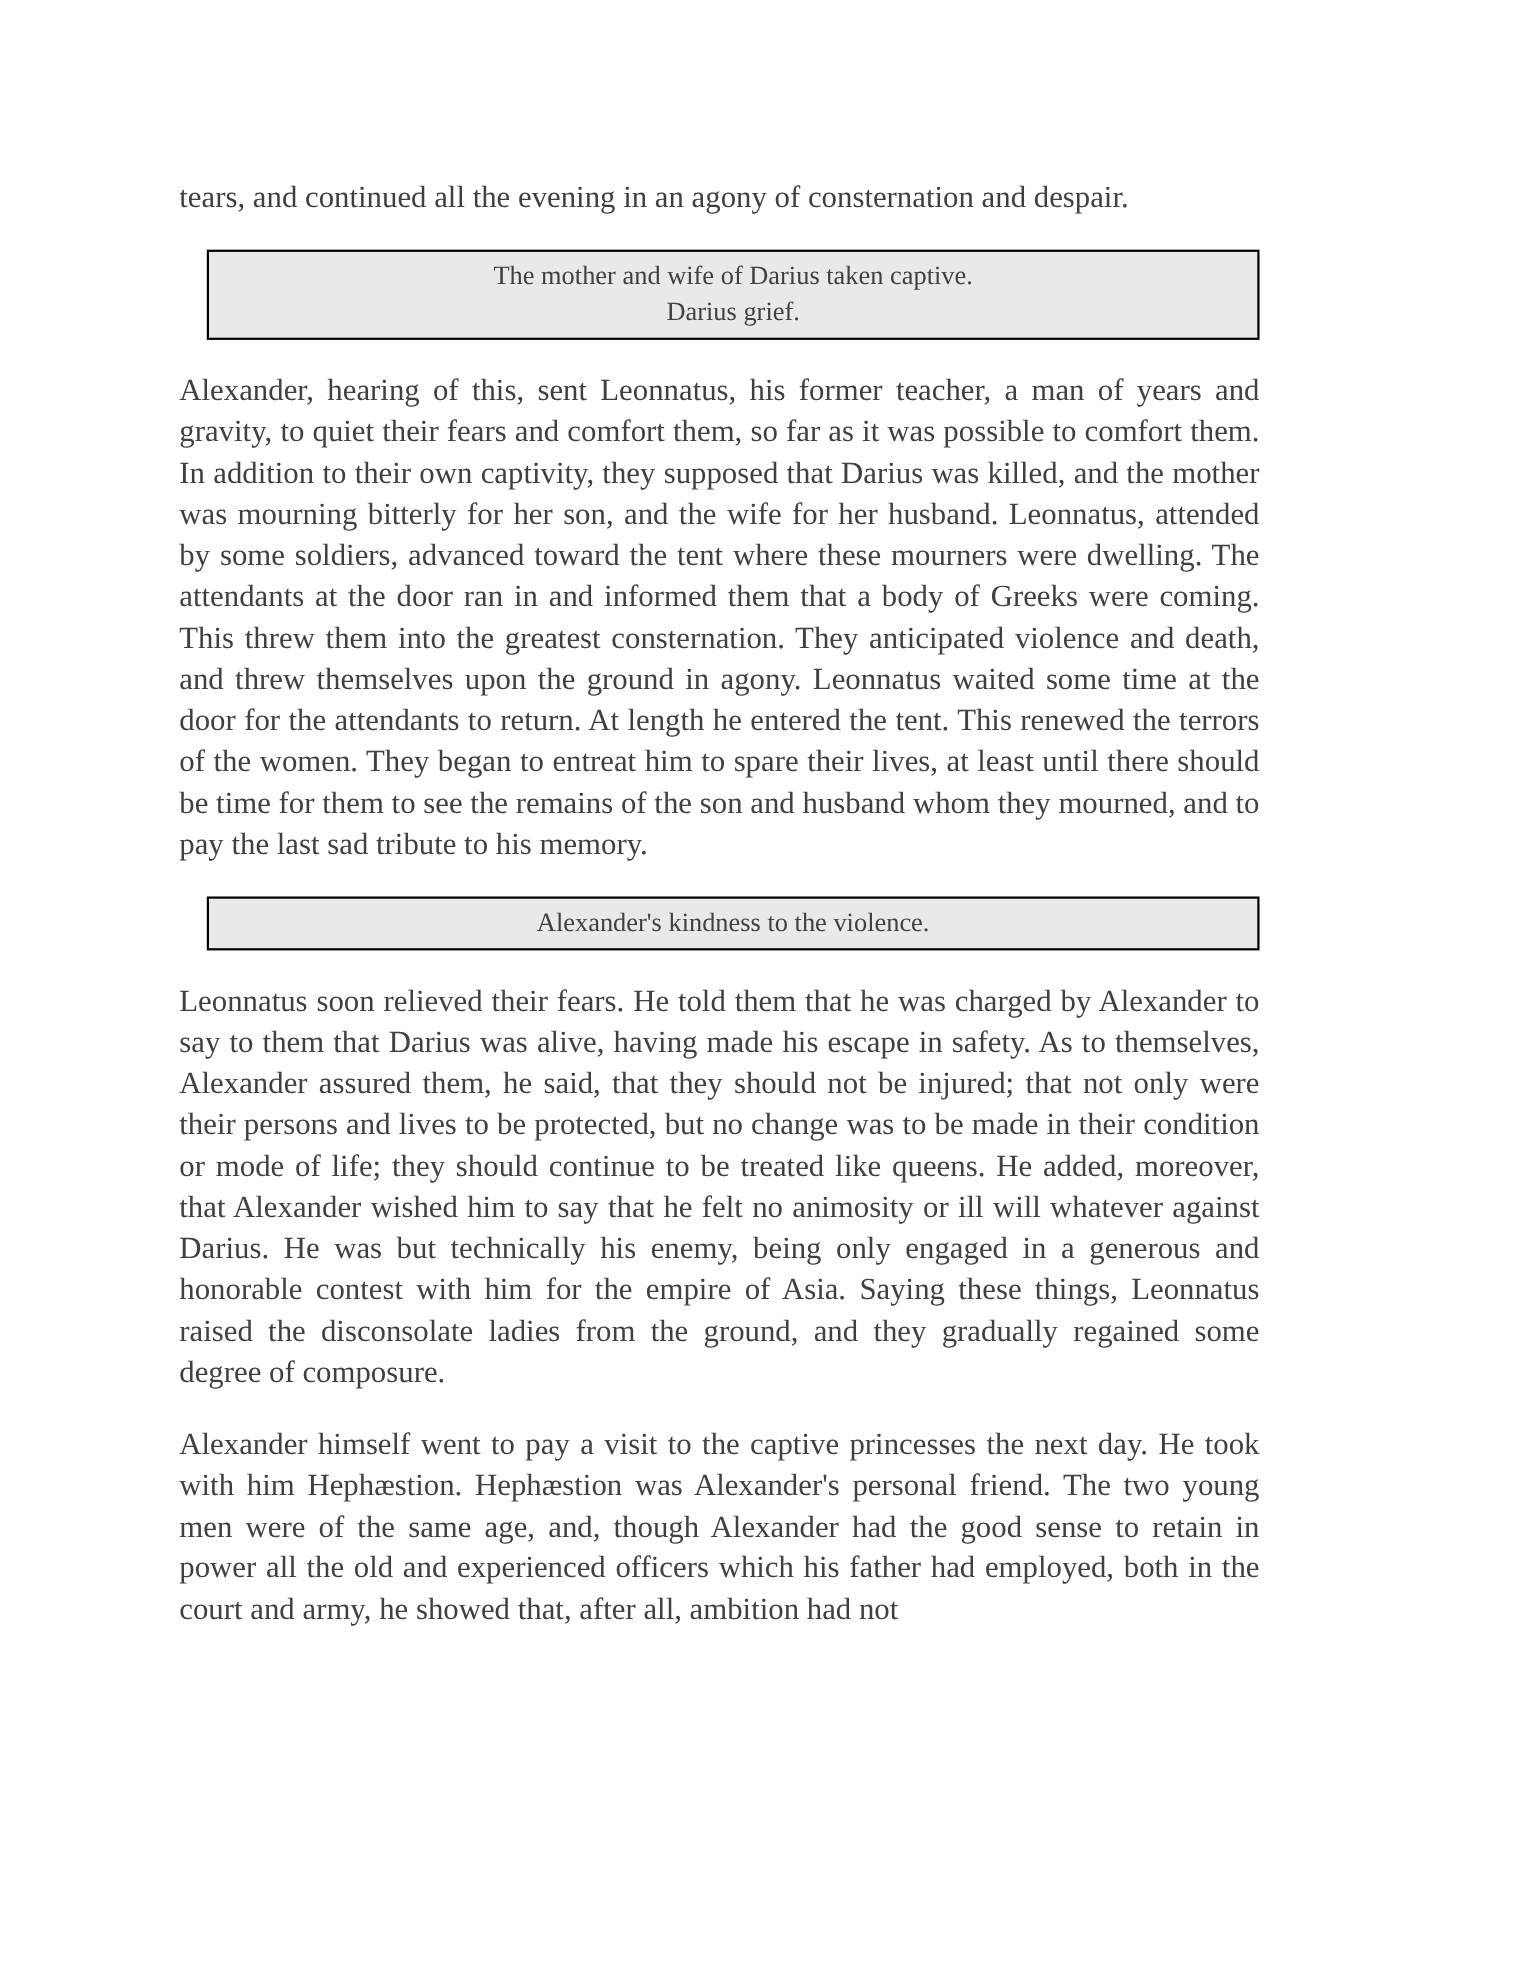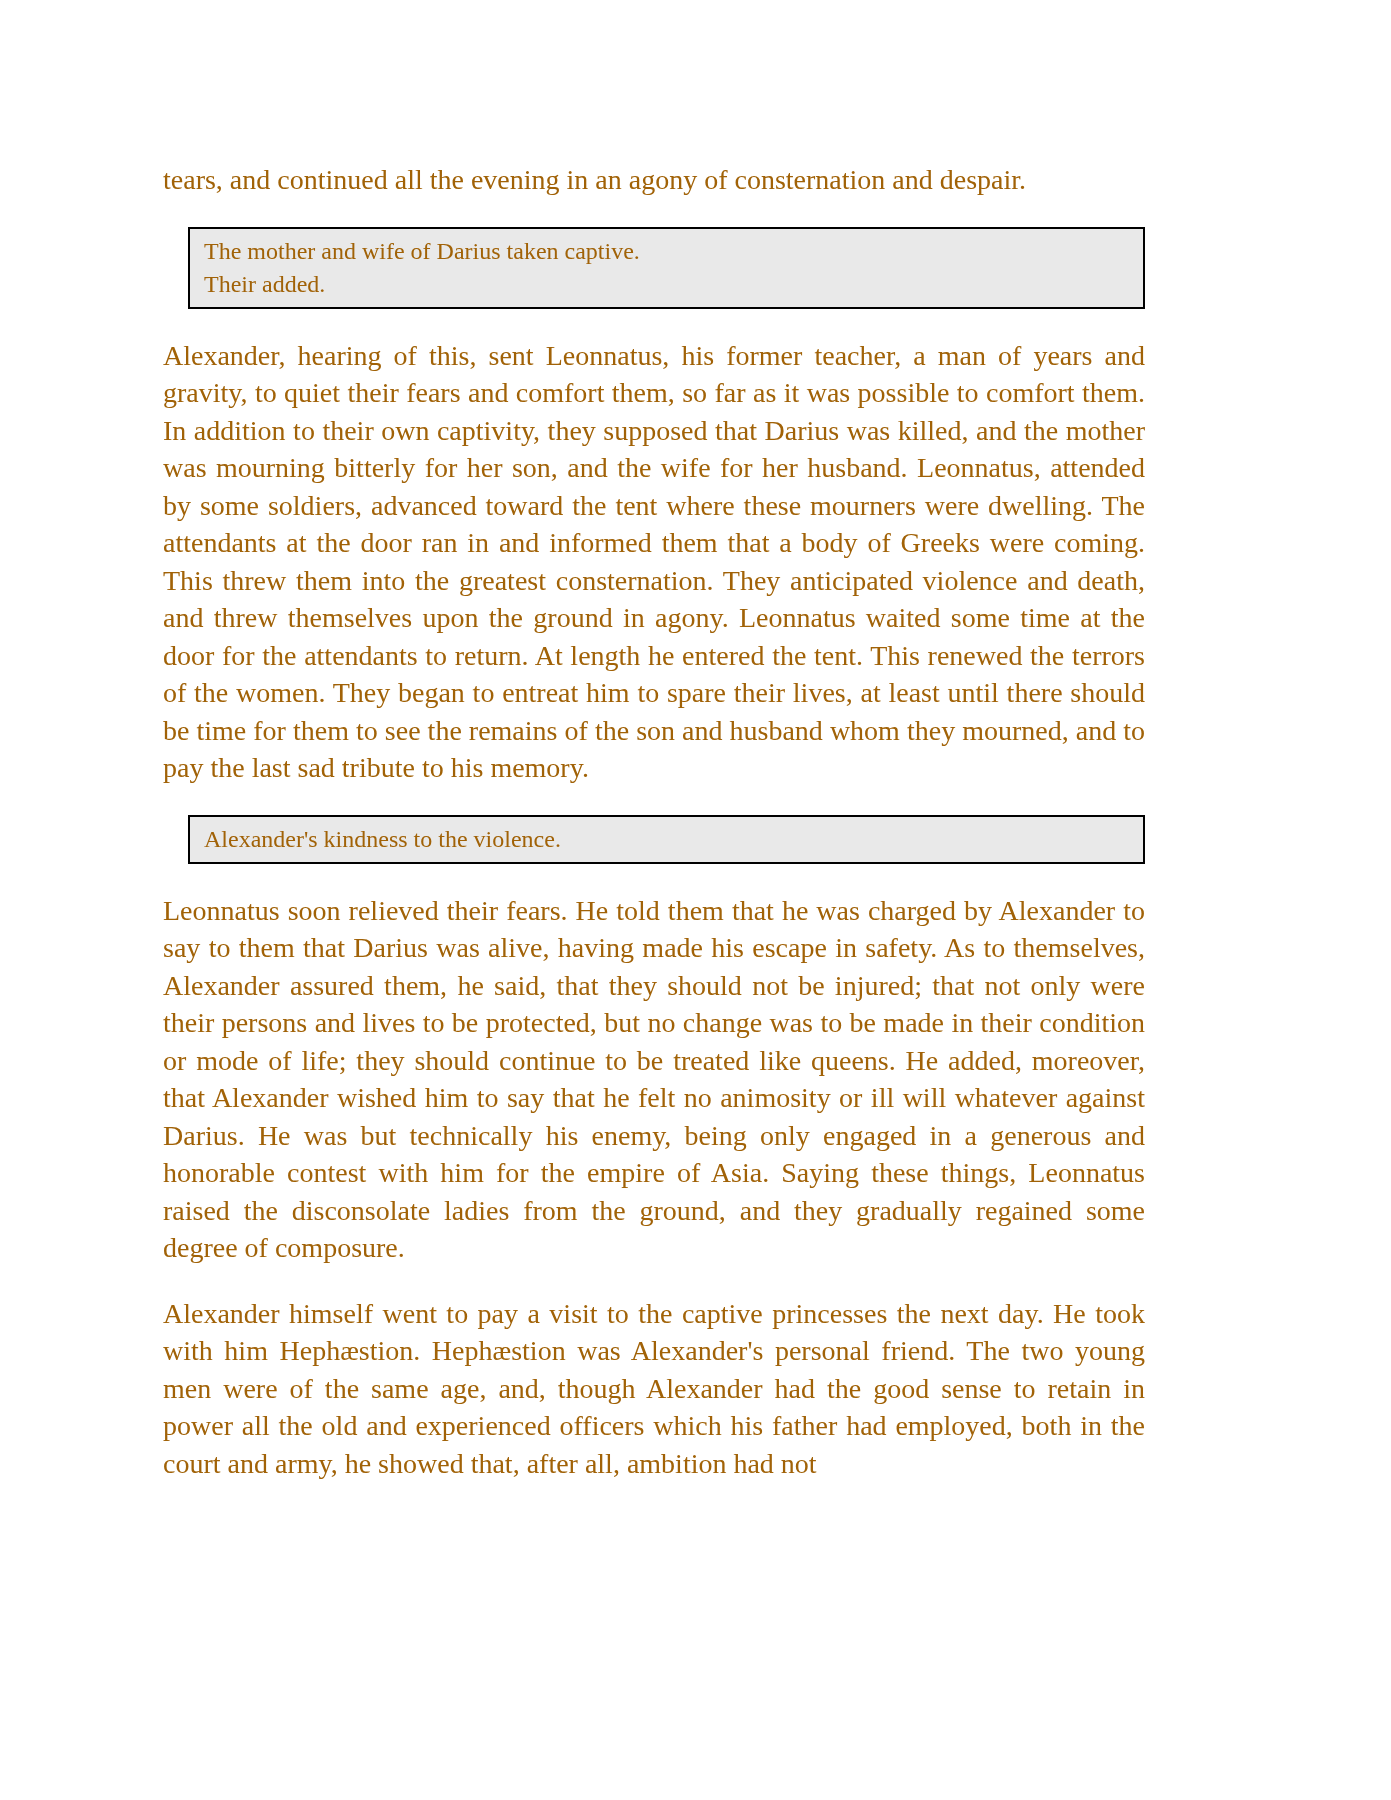--- a/index.html
+++ b/index.html
@@ -4,50 +4,50 @@
 <style>
   html, body { margin: 0; padding: 0; background: #ffffff; }
   .page {
     position: relative;
     width: 1229px;
     height: 1800px;
     background: #ffffff;
     box-sizing: border-box;
     padding: 161px 84px 0 163px;
     font-family: "Liberation Serif", serif;
-    color: #a16207;
+    color: #404040;
     overflow: hidden;
   }
   .body-text {
     font-size: 28px;
     line-height: 37.5px;
     text-align: justify;
     margin: 0 0 28px 0;
   }
   .sidenote {
     background: #e9e9e9;
     border: 2px solid #000000;
     margin: 0 0 28px 25px;
     padding: 6px 14px;
     font-size: 24px;
     line-height: 33px;
-    text-align: left;
+    text-align: center;
   }
   .sidenote-line { display: block; }
 </style>
 </head>
 <body>
 
 <div class="page">
 
   <p class="body-text">tears, and continued all the evening in an agony of consternation and despair.</p>
 
   <div class="sidenote">
     <span class="sidenote-line">The mother and wife of Darius taken captive.</span>
-    <span class="sidenote-line">Their added.</span>
+    <span class="sidenote-line">Darius grief.</span>
   </div>
 
   <p class="body-text">Alexander, hearing of this, sent Leonnatus, his former teacher, a man of years and gravity, to quiet their fears and comfort them, so far as it was possible to comfort them. In addition to their own captivity, they supposed that Darius was killed, and the mother was mourning bitterly for her son, and the wife for her husband. Leonnatus, attended by some soldiers, advanced toward the tent where these mourners were dwelling. The attendants at the door ran in and informed them that a body of Greeks were coming. This threw them into the greatest consternation. They anticipated violence and death, and threw themselves upon the ground in agony. Leonnatus waited some time at the door for the attendants to return. At length he entered the tent. This renewed the terrors of the women. They began to entreat him to spare their lives, at least until there should be time for them to see the remains of the son and husband whom they mourned, and to pay the last sad tribute to his memory.</p>
 
   <div class="sidenote">
     <span class="sidenote-line">Alexander's kindness to the violence.</span>
   </div>
 
   <p class="body-text">Leonnatus soon relieved their fears. He told them that he was charged by Alexander to say to them that Darius was alive, having made his escape in safety. As to themselves, Alexander assured them, he said, that they should not be injured; that not only were their persons and lives to be protected, but no change was to be made in their condition or mode of life; they should continue to be treated like queens. He added, moreover, that Alexander wished him to say that he felt no animosity or ill will whatever against Darius. He was but technically his enemy, being only engaged in a generous and honorable contest with him for the empire of Asia. Saying these things, Leonnatus raised the disconsolate ladies from the ground, and they gradually regained some degree of composure.</p>
 

